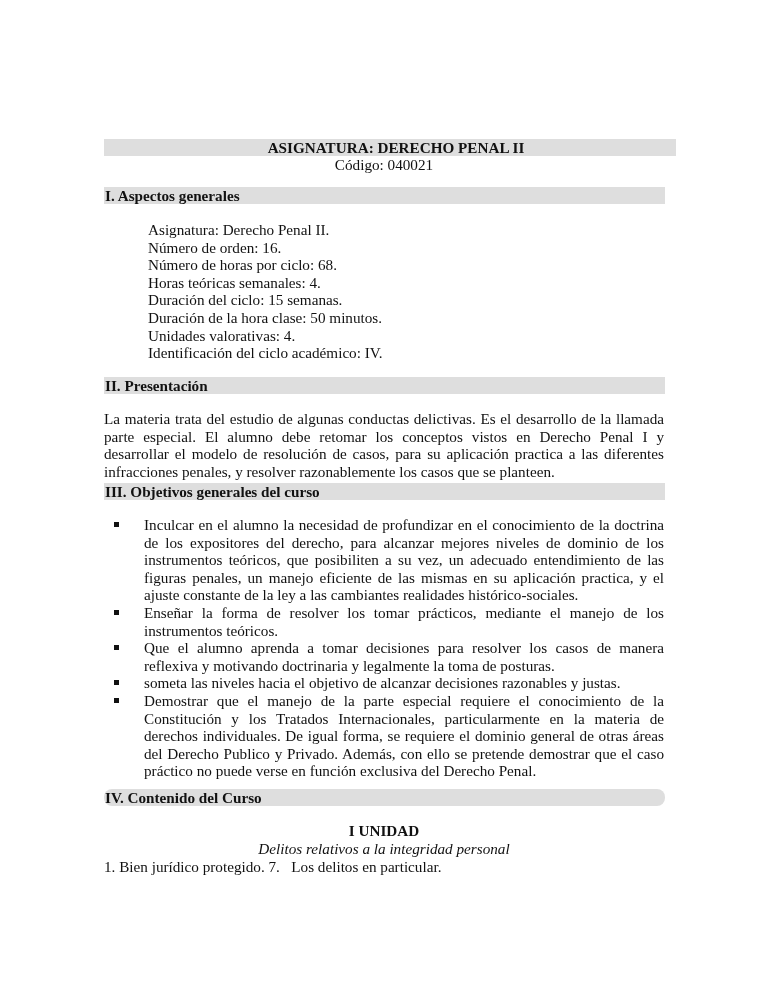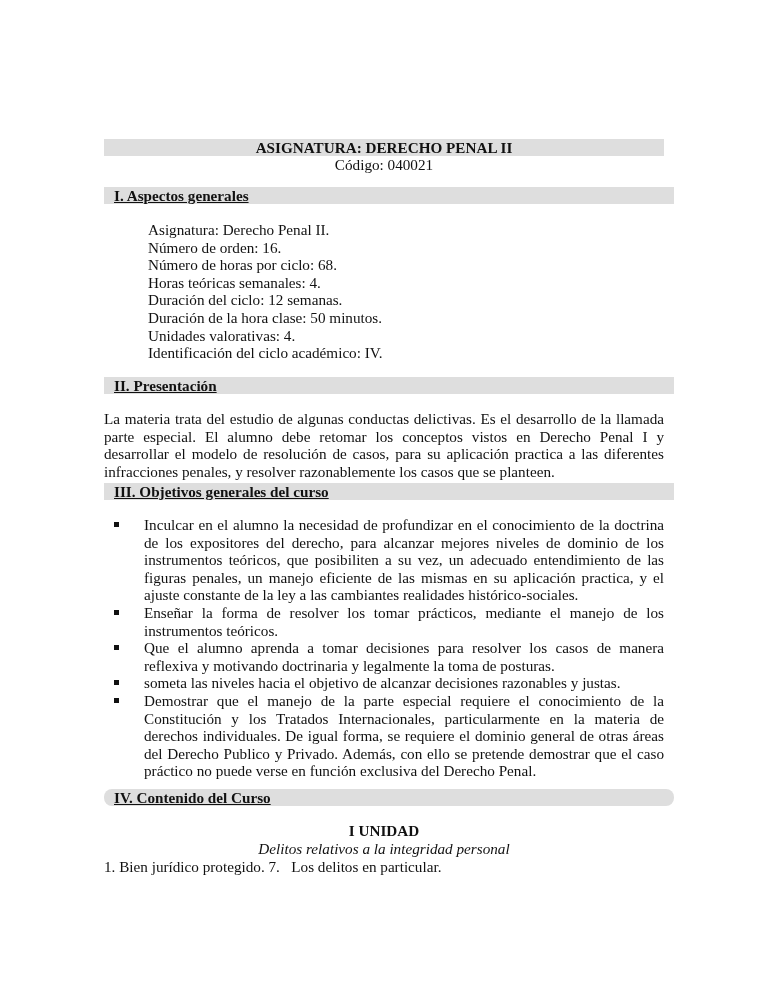--- a/index.html
+++ b/index.html
@@ -2,24 +2,24 @@
 <html><head>
   <meta charset="utf-8">
   <style>
     html, body { margin: 0; padding: 0; background: #ffffff; }
     body {
       width: 768px; height: 994px; position: relative; overflow: hidden;
       font-family: "Liberation Serif", "DejaVu Serif", serif;
       color: #111111; font-size: 15.2px; line-height: 17.6px;
     }
     .page { position: absolute; left: 104px; top: 0; width: 560px; }
-    .bar { background: #dedede; width: 560px; height: 17px; line-height: 17px; font-weight: bold; }
+    .bar { background: #dedede; width: 560px; height: 17px; line-height: 17px; font-weight: bold; padding-left: 12px; }
     .title-bar { position: absolute; top: 139px; text-align: center; }
     .code { position: absolute; top: 156px; width: 560px; text-align: center; }
-    .sec { position: absolute; left: 0; padding-left: 10px; text-decoration: underline; }
+    .sec { position: absolute; left: 0; padding-left: 1px; }
     .block { position: absolute; left: 0; width: 560px; }
     .line { display: block; white-space: nowrap; }
     .para { text-align: justify; text-align-last: left; }
     .para .jl { display: block; text-align: justify; text-align-last: justify; }
     .para .ll { display: block; text-align: left; }
     ul.obj { list-style: none; margin: 0; padding: 0; }
     ul.obj li { position: relative; padding-left: 40px; }
     ul.obj li .bullet {
       position: absolute; left: 10px; top: 6px; width: 5px; height: 5px; background: #111;
     }
@@ -37,21 +37,21 @@
   <div class="code">Código: 040021</div>
 
   <div class="bar sec" style="top:187px;">
     <span>I. Aspectos generales</span>
   </div>
   <div class="block" style="top:221px;margin-left:44px;">
     <span class="line">Asignatura: Derecho Penal II.</span>
     <span class="line">Número de orden: 16.</span>
     <span class="line">Número de horas por ciclo: 68.</span>
     <span class="line">Horas teóricas semanales: 4.</span>
-    <span class="line">Duración del ciclo: 12 semanas.</span>
+    <span class="line">Duración del ciclo: 15 semanas.</span>
     <span class="line">Duración de la hora clase: 50 minutos.</span>
     <span class="line">Unidades valorativas: 4.</span>
     <span class="line">Identificación del ciclo académico: IV.</span>
   </div>
 
   <div class="bar sec" style="top:377px;">
     <span>II. Presentación</span>
   </div>
   <div class="block para" style="top:410px;">
     <span class="jl">La materia trata del estudio de algunas conductas delictivas. Es el desarrollo de la llamada</span>

